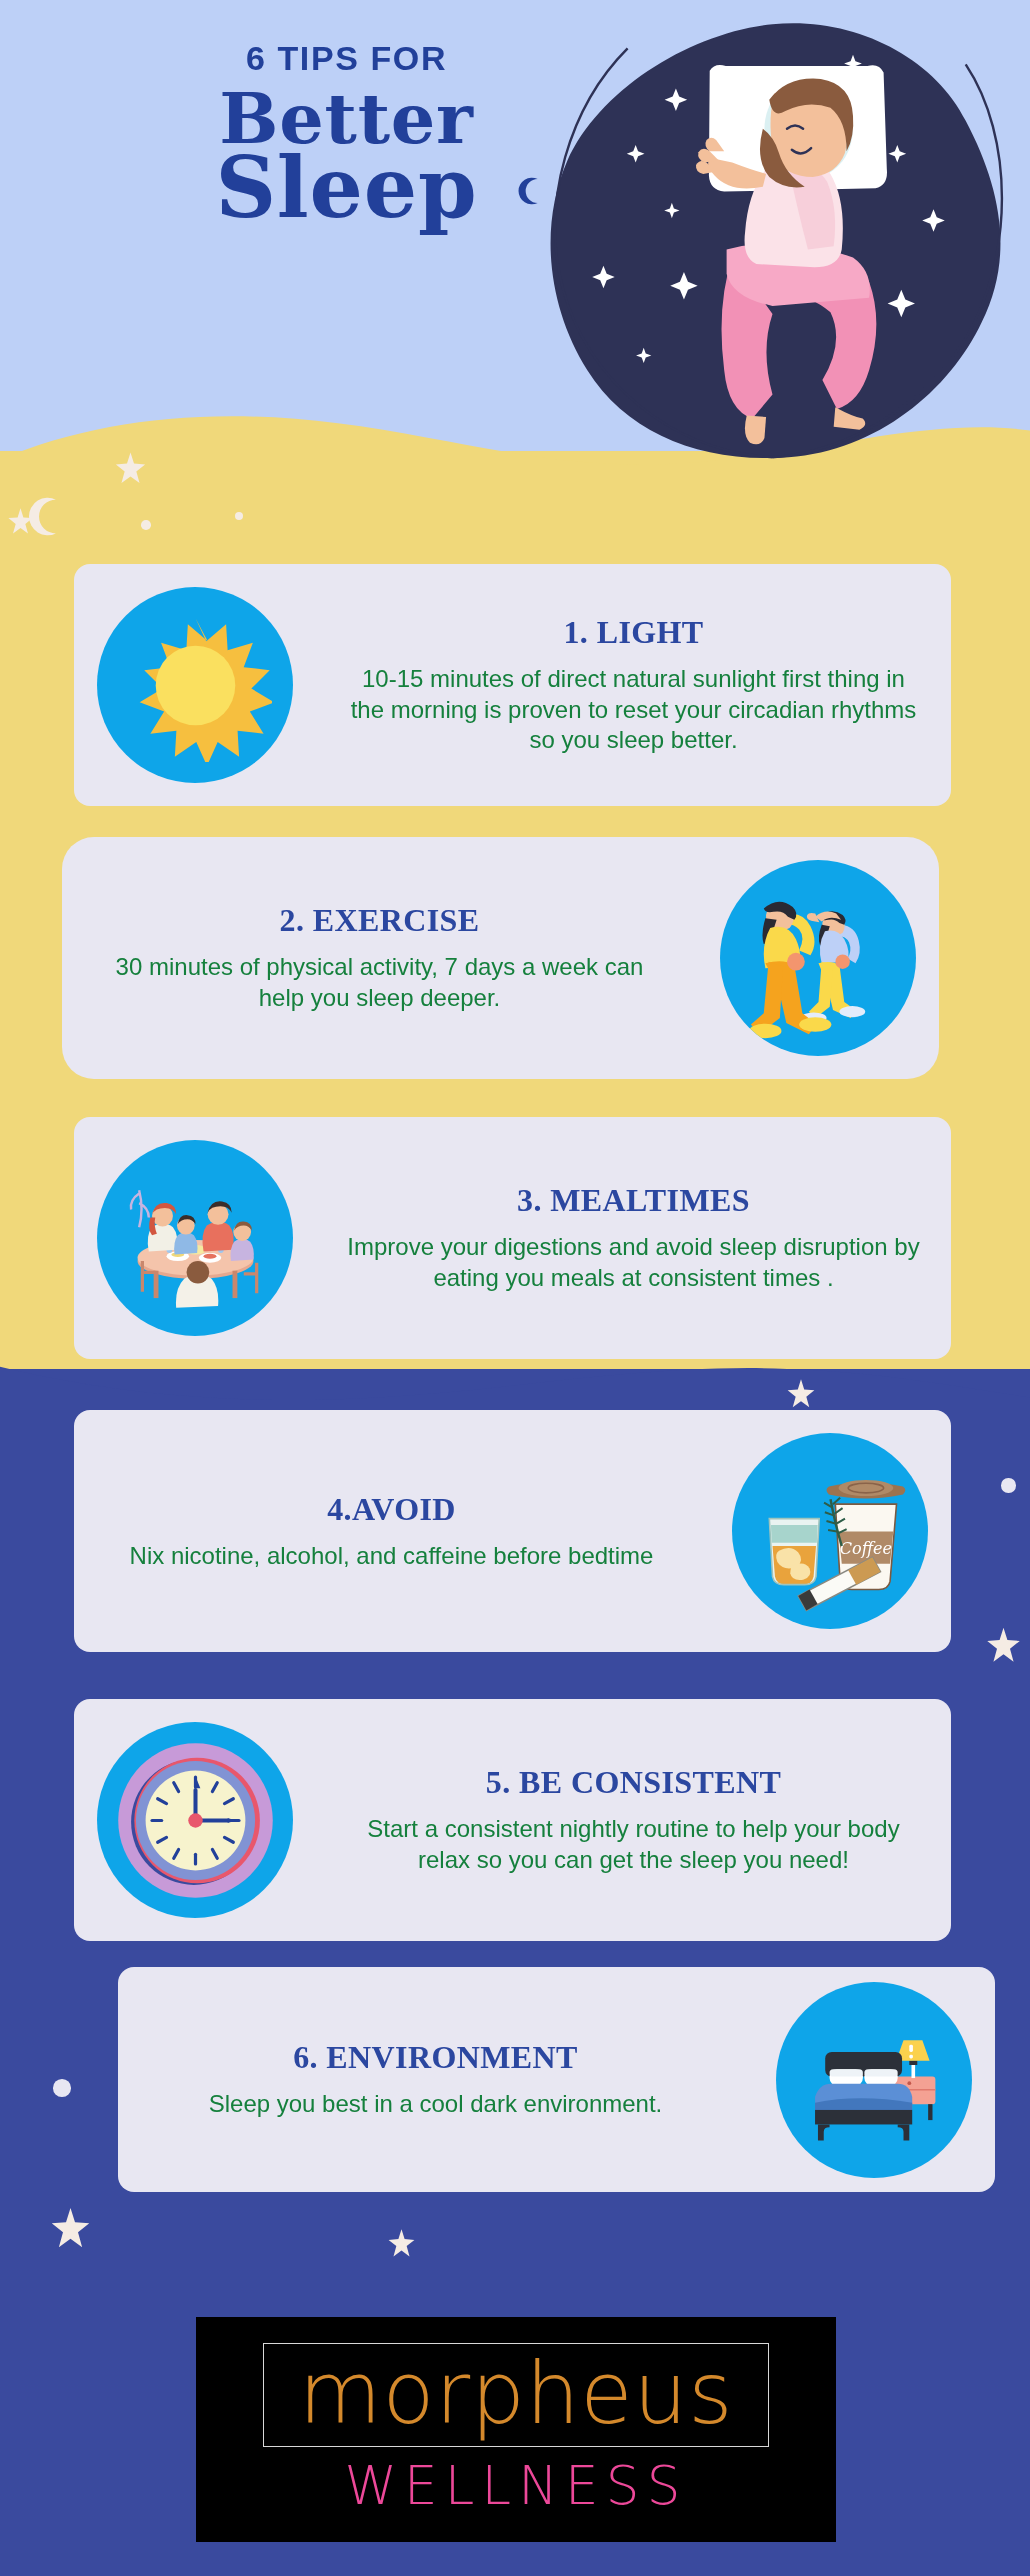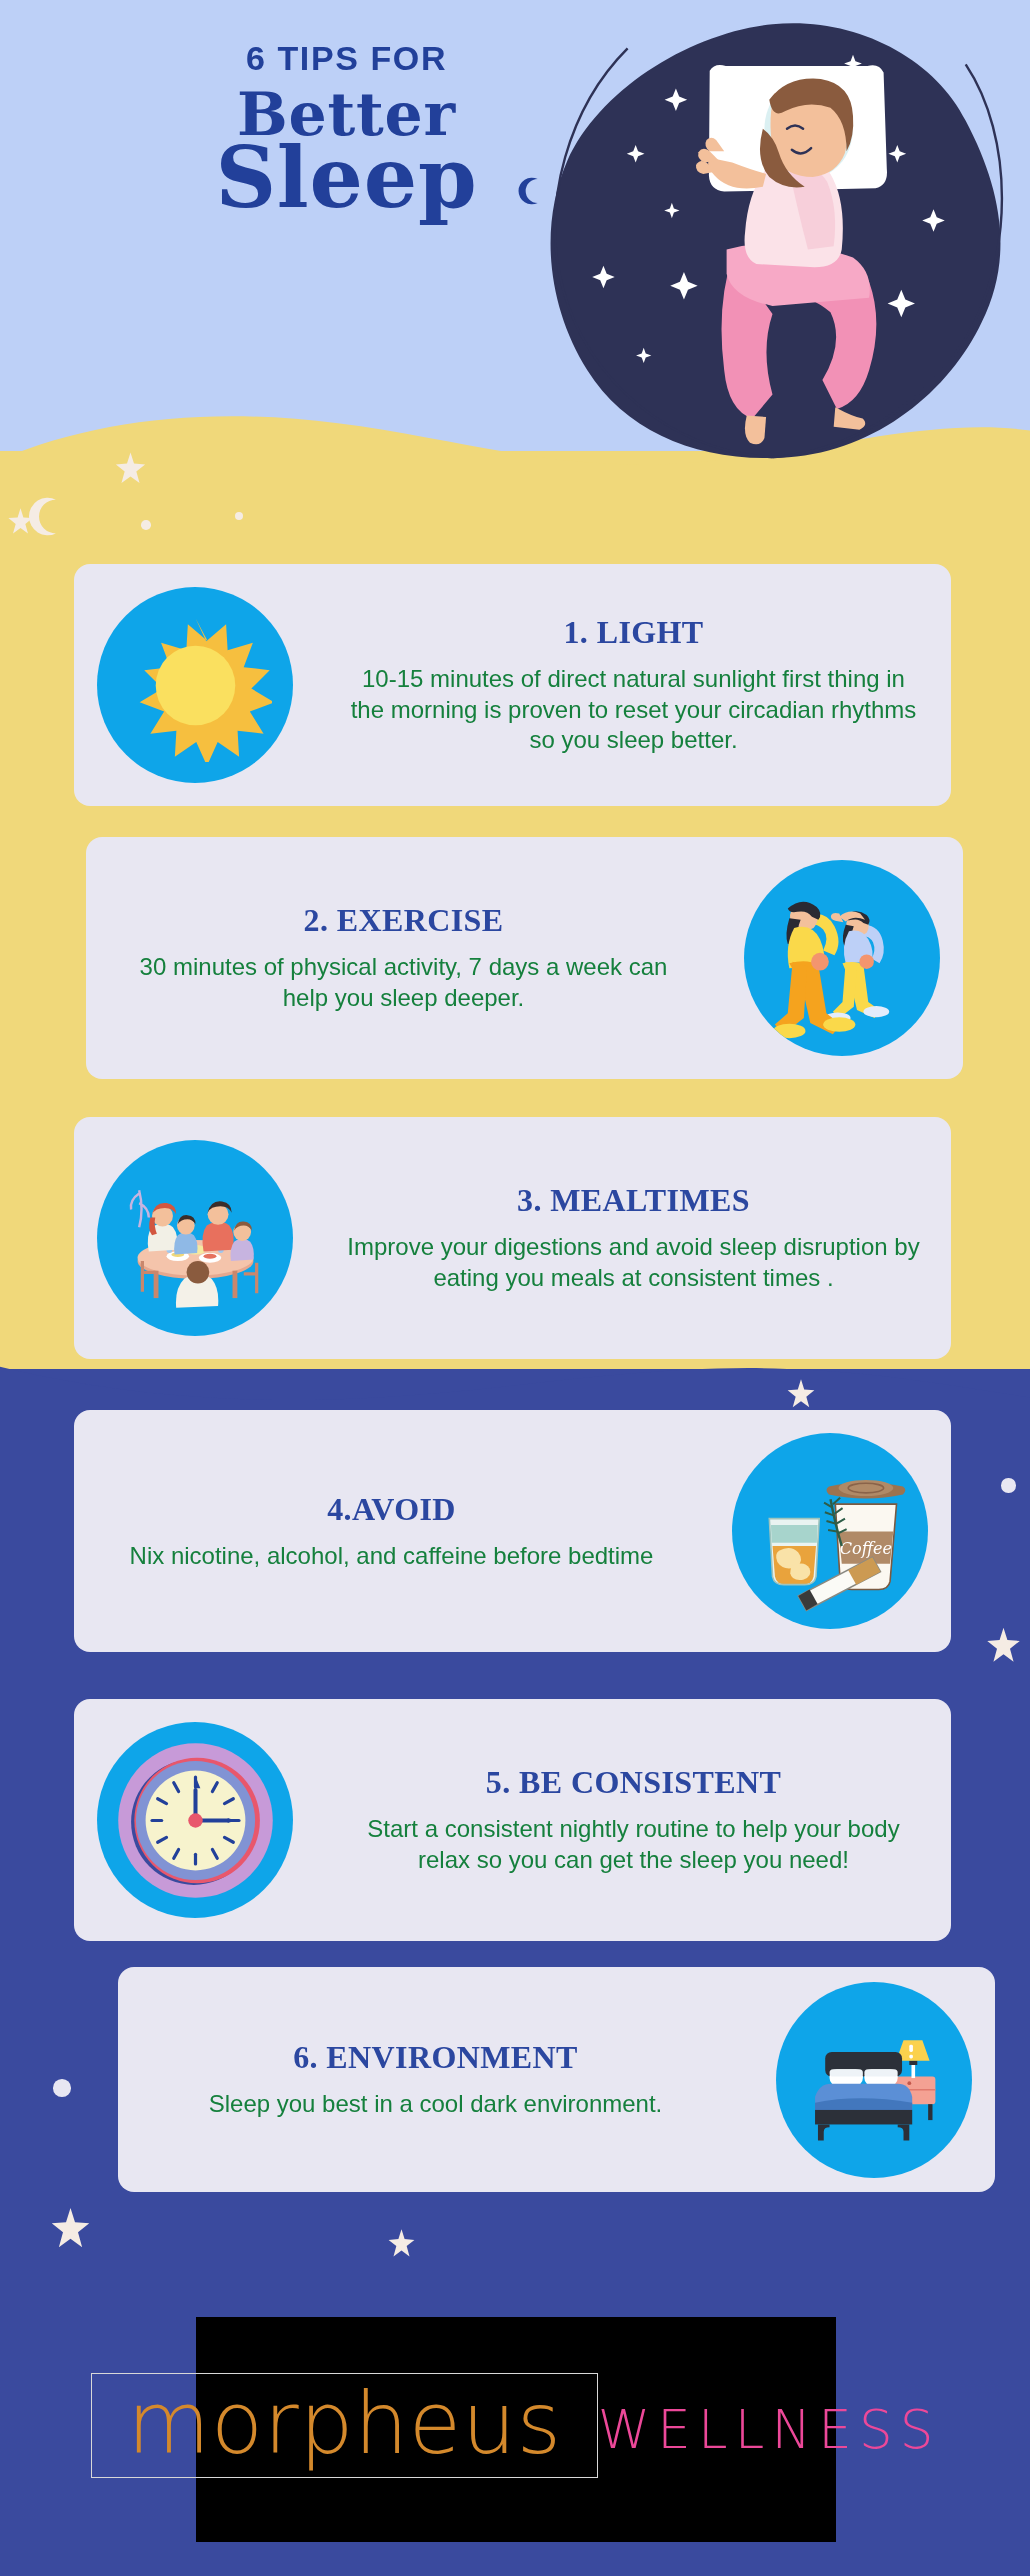--- a/index.html
+++ b/index.html
@@ -28,21 +28,21 @@
     color:#22409a; text-transform:uppercase;
     font-stretch:condensed;
   }
   .fancy{
     font-family:"DejaVu Serif", serif;
     font-weight:bold;
     color:#22409a;
     line-height:0.95;
     letter-spacing:0.8px;
   }
-  #title-1{ font-size:60px; margin-top:8px; }
+  #title-1{ font-size:70px; margin-top:8px; }
   #title-2{ font-size:84px; margin-top:-4.8px; }
 
   
   #hero-illustration{ position:absolute; left:531px; top:16px; width:483px; height:451px; }
 
   
   .star{ position:absolute; }
   .dot{ position:absolute; border-radius:50%; }
 
   
@@ -74,21 +74,21 @@
   }
   .card-title .num{ font-size:32px; }
   .card-body{
     font-family:"Liberation Sans", sans-serif;
     font-size:24px; line-height:1.28; color:#15803d;
   }
 
   
   #footer-logo{
     position:absolute; left:196px; top:2317px; width:640px; height:225px;
-    background:#000; display:flex; flex-direction:row;
+    background:#000; display:flex; flex-direction:column;
     align-items:center; justify-content:center;
   }
   #logo-box{
     border:1.6px solid #d8d8d8; padding:4.8px 35px 8px;
     margin-bottom:8px;
   }
   #logo-word{
     font-family:"DejaVu Sans", sans-serif;
     font-weight:300; font-size:85px; color:#d4892c; letter-spacing:0.8px;
     line-height:1.05;
@@ -220,21 +220,21 @@
   </div>
   <div class="text-wrap">
     <div class="card-title">
       <span class="num">1.</span>
       <span>Light</span>
     </div>
     <div class="card-body">10-15 minutes of direct natural sunlight first thing in the morning is proven to reset your circadian rhythms so you sleep better.</div>
   </div>
 </div>
 
-<div class="card right-icon" style="left:86px; top:837px;">
+<div class="card right-icon" style="left:62px; top:837px;border-radius:32px;">
   <div class="icon-wrap">
     <div class="icon-circle">
       <svg viewBox="0 0 200 200" width="161" height="161">
 
         <path d="M128,58 q18,2 22,20 q4,16 -4,28 l-10,-6 q6,-10 2,-20 q-4,-8 -14,-8 z" fill="#bdd0f7"></path>
         <path d="M106,52 q12,-8 22,-2 q8,8 2,18 q-10,8 -20,0 q-8,-8 -4,-16 z" fill="#f3c09b"></path>
         <path d="M102,48 q14,-12 28,-2 q6,6 2,12 l-6,-2 q-6,-6 -14,-4 q-8,2 -10,-4 z" fill="#2a2a33"></path>
         <path d="M104,58 q-6,16 -2,26 l10,-2 q-2,-12 2,-22 z" fill="#2a2a33"></path>
         <path d="M108,66 q16,-4 24,10 q8,14 4,28 l-32,2 q-6,-22 4,-40 z" fill="#bdd0f7"></path>
         <path d="M128,52 q-14,-6 -24,2 l-8,-6 q12,-10 26,-4 z" fill="#f3c09b"></path>

